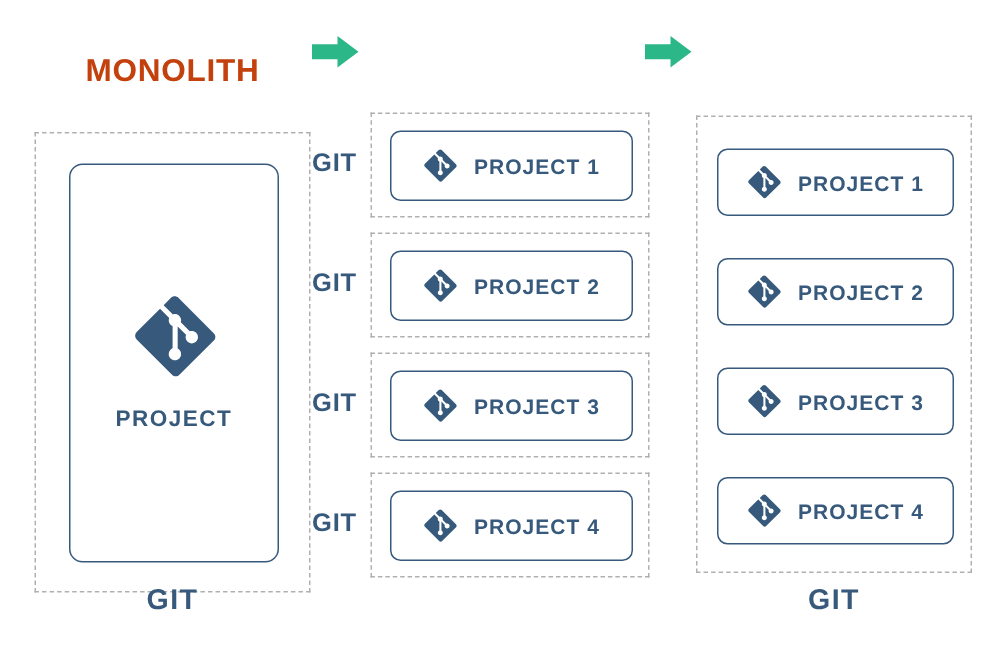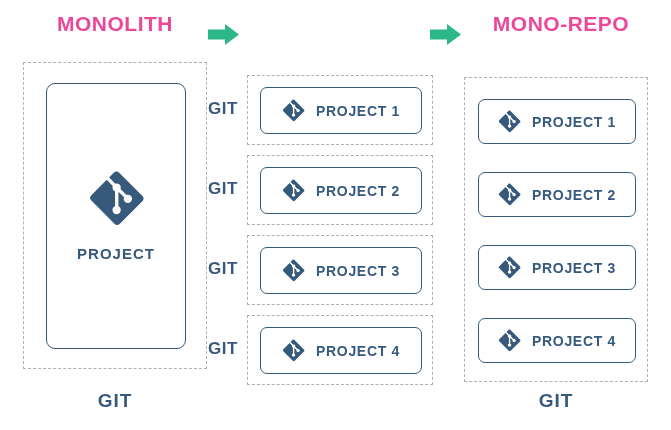--- a/index.html
+++ b/index.html
@@ -4,34 +4,34 @@
 <style>
   * { margin:0; padding:0; box-sizing:border-box; }
   html,body { background:#ffffff; }
   .canvas {
     position:relative; width:671px; height:430px; background:#ffffff;
     font-family:"Liberation Sans", sans-serif; overflow:hidden;
   }
 
   
   .hdr-title {
-    position:absolute; top:12px; font-size:21px; font-weight:700;
-    color:#ec4899; letter-spacing:0.5px; text-align:center; white-space:nowrap;
+    position:absolute; top:36px; font-size:21px; font-weight:700;
+    color:#c2410c; letter-spacing:0.5px; text-align:center; white-space:nowrap;
   }
   .t-monolith { left:23px;  width:184px; }
   .t-multi    { left:250px; width:184px; }
   .t-mono     { left:466px; width:190px; }
   .arrow { position:absolute; top:23px; width:32px; height:23px; }
   .a1 { left:208px; } .a2 { left:430px; }
 
   
   .dashed { position:absolute; border:1px dashed #aeb1b4; background:#ffffff; }
   .solid  { background:#ffffff; border:1.5px solid #36597C; }
 
-  .monolith-outer { left:23px; top:62px; width:184px; height:307px; }
+  .monolith-outer { left:23px; top:88px; width:184px; height:307px; }
   .monolith-box {
     position:absolute; left:22px; top:20px; width:140px; height:266px;
     border-radius:9px; display:flex; flex-direction:column;
     align-items:center; justify-content:center; gap:18px;
   }
 
   .git-icon { fill:#36597C; display:block; }
   .git-icon.big   { width:57px; height:57px; }
   .git-icon.small { width:23px; height:23px; flex:0 0 auto; }
 
@@ -86,21 +86,20 @@
 
 <div class="canvas">
 
   <div class="hdr-title t-monolith">MONOLITH</div>
   <svg class="arrow a1" viewBox="0 0 32 23">
     <polygon points="0,6.5 17,6.5 17,1 31,11.5 17,22 17,16.5 0,16.5" fill="#2BB787"></polygon>
   </svg>
   <svg class="arrow a2" viewBox="0 0 32 23">
     <polygon points="0,6.5 17,6.5 17,1 31,11.5 17,22 17,16.5 0,16.5" fill="#2BB787"></polygon>
   </svg>
-  <div class="hdr-title t-mono">MONO-REPO</div>
 
   <div class="dashed monolith-outer">
     <div class="solid monolith-box">
       <svg class="git-icon big" viewBox="0 0 97 97">
           <use href="#git-logo"></use>
         </svg>
       <div class="proj-label">PROJECT</div>
     </div>
   </div>
   <div class="git-label left-git">GIT</div>

